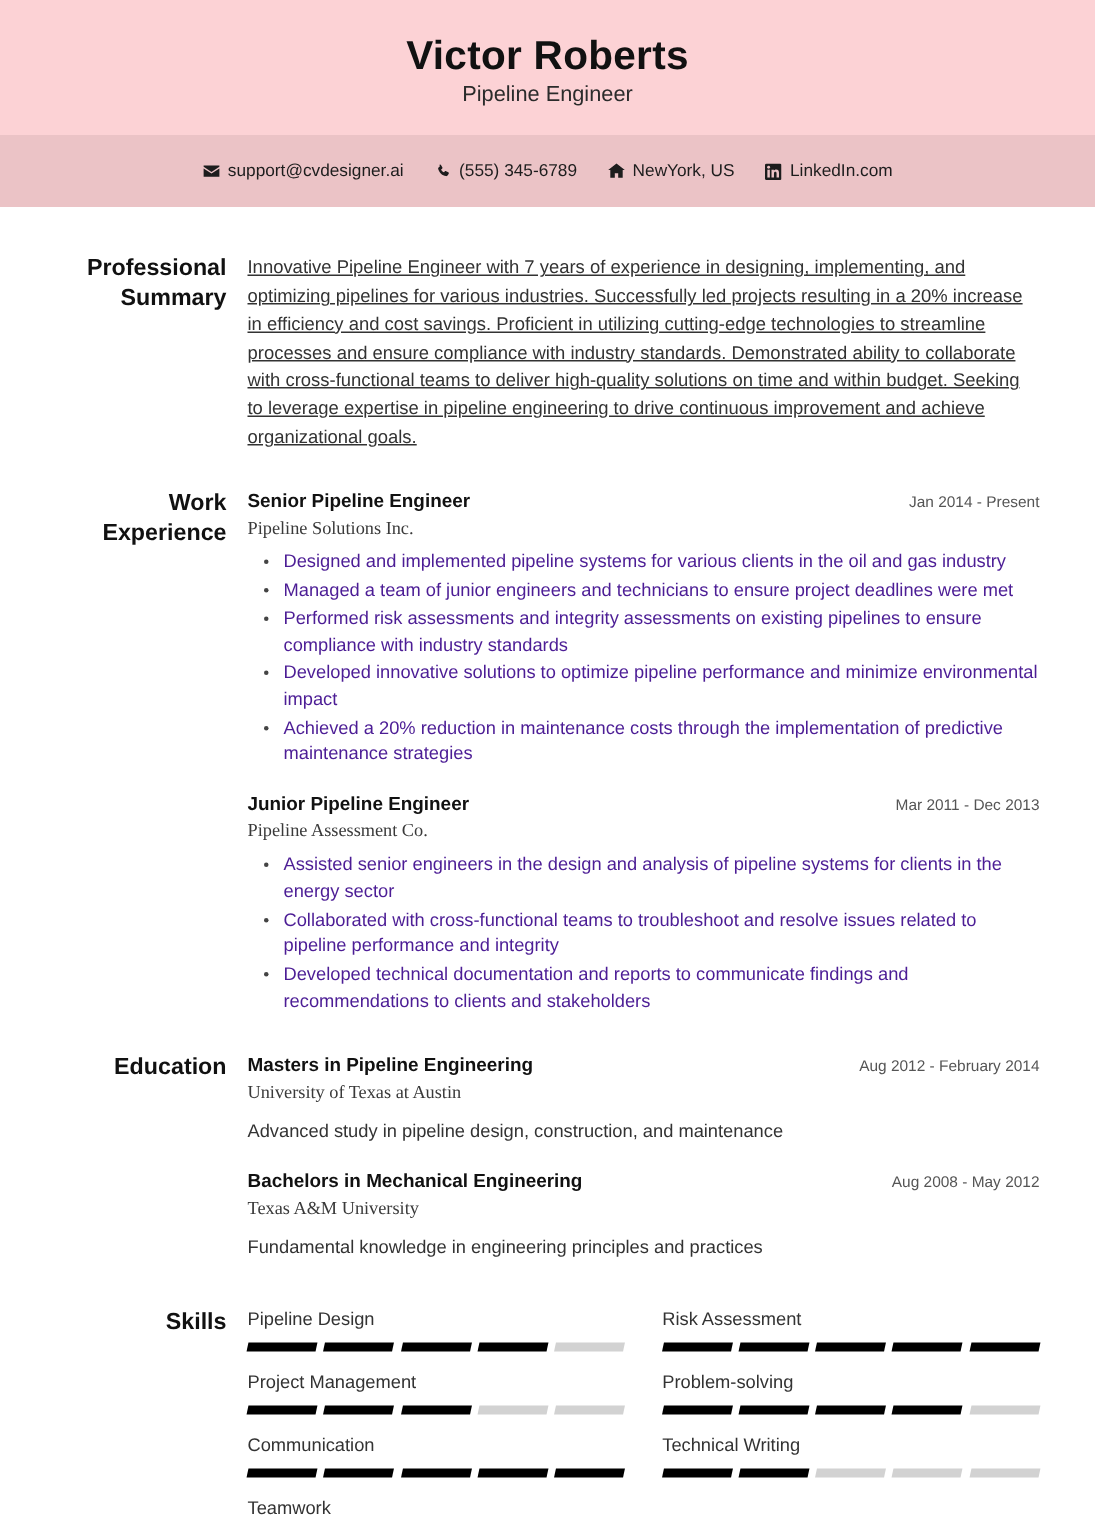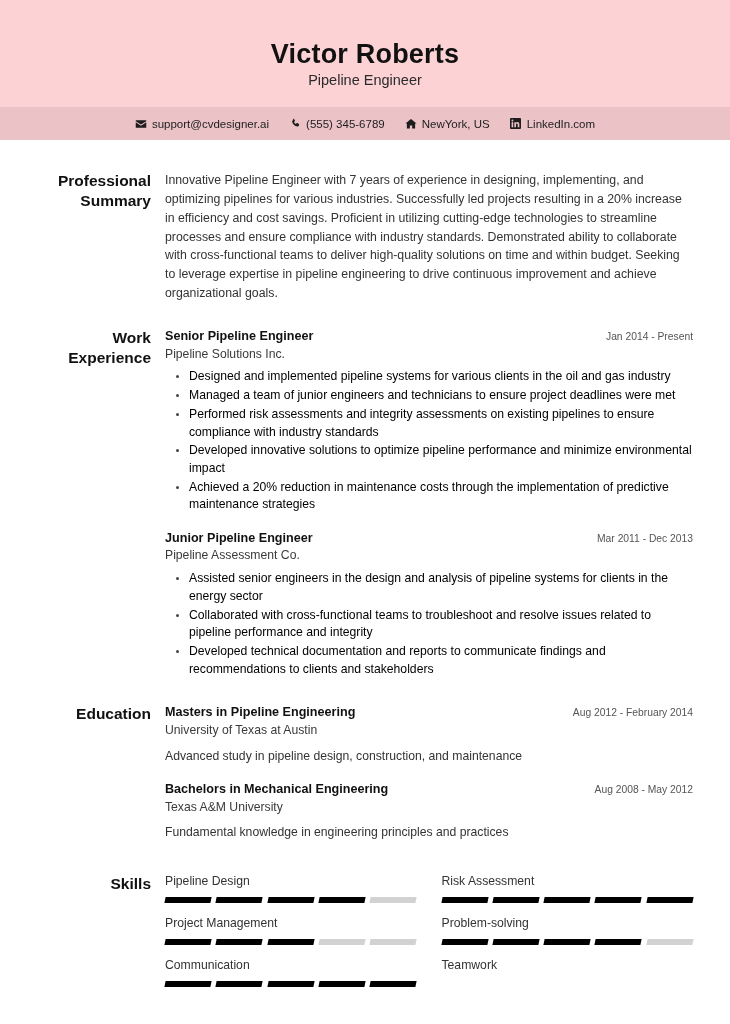--- a/index.html
+++ b/index.html
@@ -11,40 +11,40 @@
     height: 1024px;
     background: #ffffff;
     font-family: "Liberation Sans", sans-serif;
     color: #2b2b2b;
     overflow: hidden;
   }
 
   
   .banner {
     background: #fcd2d5;
-    padding: 39px 0 18px 0;
+    padding: 22px 0 18px 0;
     text-align: center;
   }
   .full-name {
     font-size: 27px;
     font-weight: bold;
     letter-spacing: 0.2px;
     color: #111111;
     line-height: 1.15;
   }
   .job-title {
     font-size: 14.5px;
     color: #2b2b2b;
     margin-top: 2px;
     line-height: 1.2;
   }
 
   .contact-bar {
     background: #ebc3c6;
-    height: 33px;
+    height: 48px;
     display: flex;
     align-items: center;
     justify-content: center;
     gap: 20px;
   }
   .contact-item {
     display: flex;
     align-items: center;
     gap: 5px;
     font-size: 11.5px;
@@ -83,20 +83,21 @@
     flex: 1 1 auto;
     min-width: 0;
   }
 
   #summary-section { margin-top: 31px; }
   .summary-text {
     font-size: 12.3px;
     line-height: 1.52;
     color: #333333;
     text-align: left;
+    text-decoration: underline;
   }
 
   #work-section { margin-top: 26px; }
   #education-section { margin-top: 25px; }
   #skills-section { margin-top: 32px; }
 
   .entry { margin-bottom: 0; }
   .entry + .entry { margin-top: 16px; }
   .entry-head {
     display: flex;
@@ -115,37 +116,38 @@
     color: #555555;
     white-space: nowrap;
     flex: 0 0 auto;
     line-height: 1.3;
   }
   .entry-org {
     font-size: 12.2px;
     color: #3a3a3a;
     margin-top: 2px;
     line-height: 1.3;
+    font-family: Liberation Serif, serif;
   }
   .entry-desc {
     font-size: 12.2px;
     color: #333333;
     margin-top: 9px;
     line-height: 1.45;
   }
   ul.bullets {
     margin: 6px 0 0 0;
     padding-left: 22px;
     list-style: none;
   }
   ul.bullets li {
     position: relative;
     font-size: 12.2px;
     line-height: 1.45;
-    color: #000000;
+    color: #4c1d95;
     margin-bottom: 1px;
     padding-left: 2px;
   }
   ul.bullets li::before {
     content: "";
     position: absolute;
     left: -11px;
     top: 7px;
     width: 3px;
     height: 3px;
@@ -340,19 +342,29 @@
             <div class="skill-name">Communication</div>
             <div class="skill-bar">
               <span class="skill-seg on"></span>
               <span class="skill-seg on"></span>
               <span class="skill-seg on"></span>
               <span class="skill-seg on"></span>
               <span class="skill-seg on"></span>
             </div>
           </div>
           <div class="skill">
+            <div class="skill-name">Technical Writing</div>
+            <div class="skill-bar">
+              <span class="skill-seg on"></span>
+              <span class="skill-seg on"></span>
+              <span class="skill-seg"></span>
+              <span class="skill-seg"></span>
+              <span class="skill-seg"></span>
+            </div>
+          </div>
+          <div class="skill">
             <div class="skill-name">Teamwork</div>
           </div>
         </div>
     </div>
   </div>
 
 </div>
 
 </body></html>

